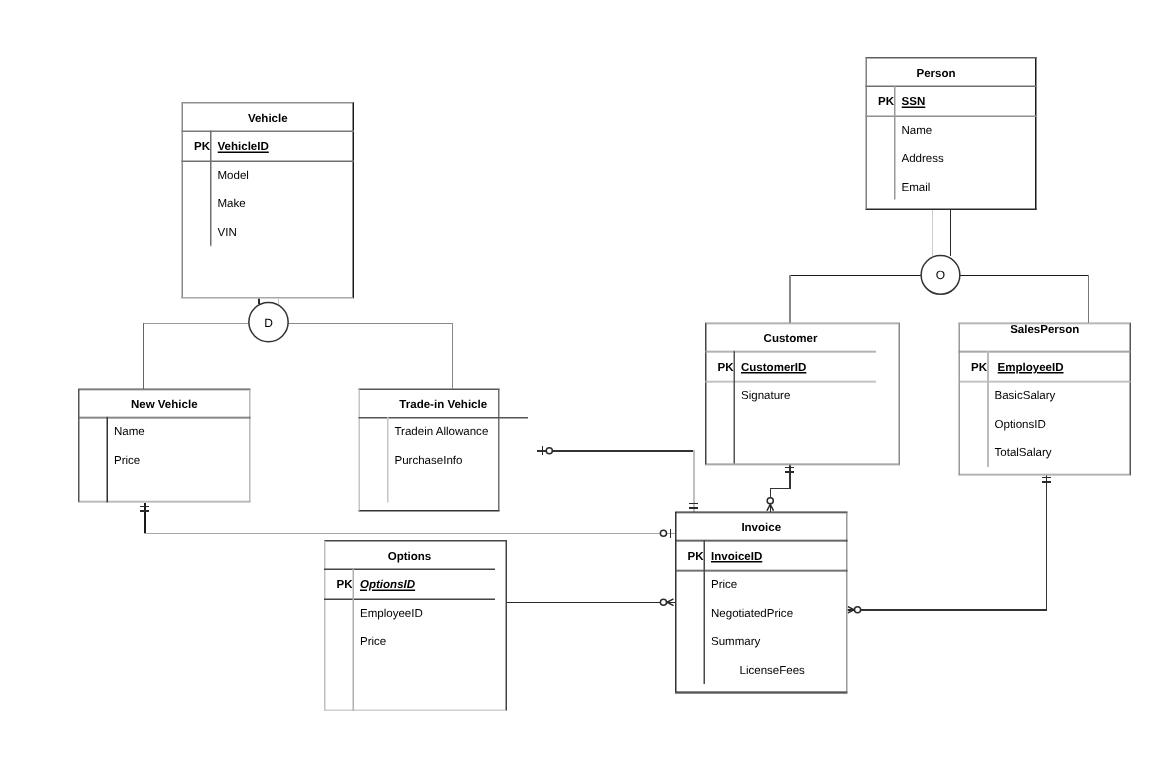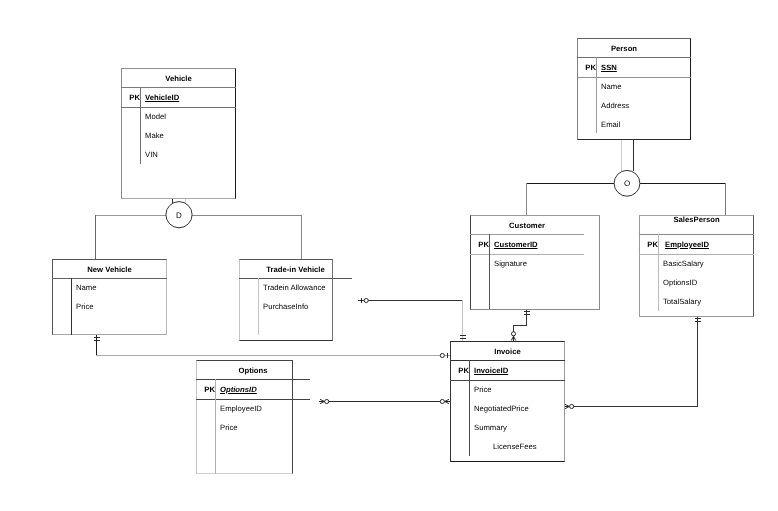--- a/index.html
+++ b/index.html
@@ -162,21 +162,21 @@
         <div style="position: absolute; left: -1px; width: 115px; height: 1px; background: rgb(51, 51, 51); top: 18px;"></div>
         <div class="ent-cell pk-label" style="left: -1px; width: 19px; top: 25px;">PK</div>
         <div class="ent-cell pk-name" style="left: 23px; top: 25px;">InvoiceID</div>
         <div style="position: absolute; left: -1px; width: 115px; height: 1px; background: rgb(68, 68, 68); top: 38px;"></div>
         <div class="ent-cell" style="left: 23px; top: 43.5px;">Price</div>
         <div class="ent-cell" style="left: 23px; top: 62.5px;">NegotiatedPrice</div>
         <div class="ent-cell" style="left: 23px; top: 81.5px;">Summary</div>
         <div class="ent-cell" style="left: 23px; top: 100.5px; padding-left: 19px;">LicenseFees</div>
         <div style="position: absolute; width: 1px; background: rgb(74, 74, 74); left: 18px; top: 18px; height: 96px;"></div>
       </div>
-      <div class="entity" style="left: 196px; top: 360px; width: 97px; height: 114px; border-width: 1px; border-style: solid; border-color: rgb(68, 68, 68) rgb(68, 68, 68) rgb(208, 208, 208) rgb(192, 192, 192);">
+      <div class="entity" style="left: 216px; top: 360px; width: 122px; height: 114px; border-width: 1px; border-style: solid; border-color: rgb(68, 68, 68) rgb(68, 68, 68) rgb(208, 208, 208) rgb(192, 192, 192);">
         <div class="ent-title" style="top: 5.5px; left: -1px; width: 114px;">Options</div>
         <div style="position: absolute; left: -1px; width: 114px; height: 1px; background: rgb(68, 68, 68); top: 18px;"></div>
         <div class="ent-cell pk-label" style="left: -1px; width: 19px; top: 25px;">PK</div>
         <div class="ent-cell pk-name" style="left: 23px; top: 25px; font-style: italic;">OptionsID</div>
         <div style="position: absolute; left: -1px; width: 114px; height: 1px; background: rgb(68, 68, 68); top: 38px;"></div>
         <div class="ent-cell" style="left: 23px; top: 43.5px;">EmployeeID</div>
         <div class="ent-cell" style="left: 23px; top: 62.5px;">Price</div>
         <div style="position: absolute; width: 1px; background: rgb(176, 176, 176); left: 18px; top: 18px; height: 95px;"></div>
       </div>
     </div>

